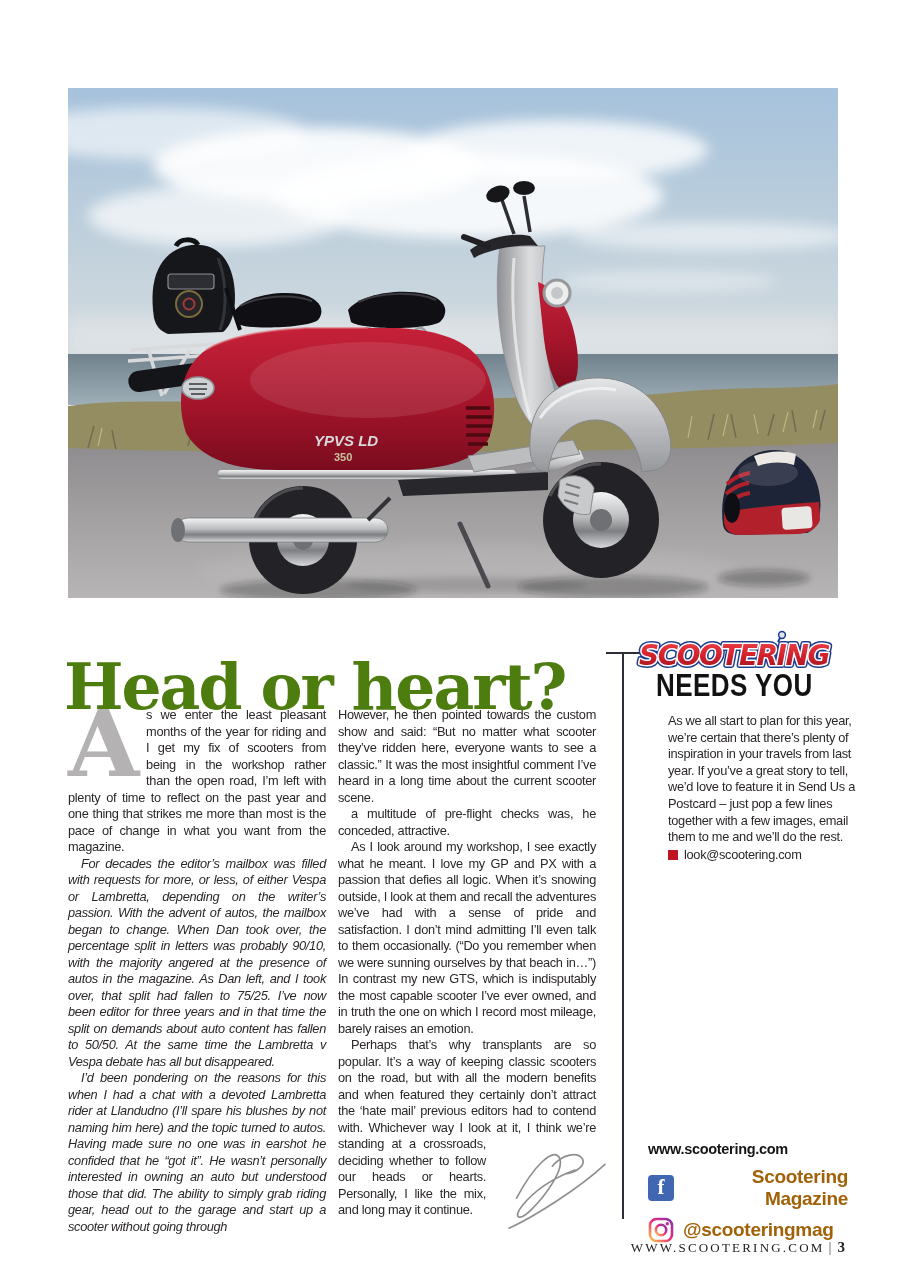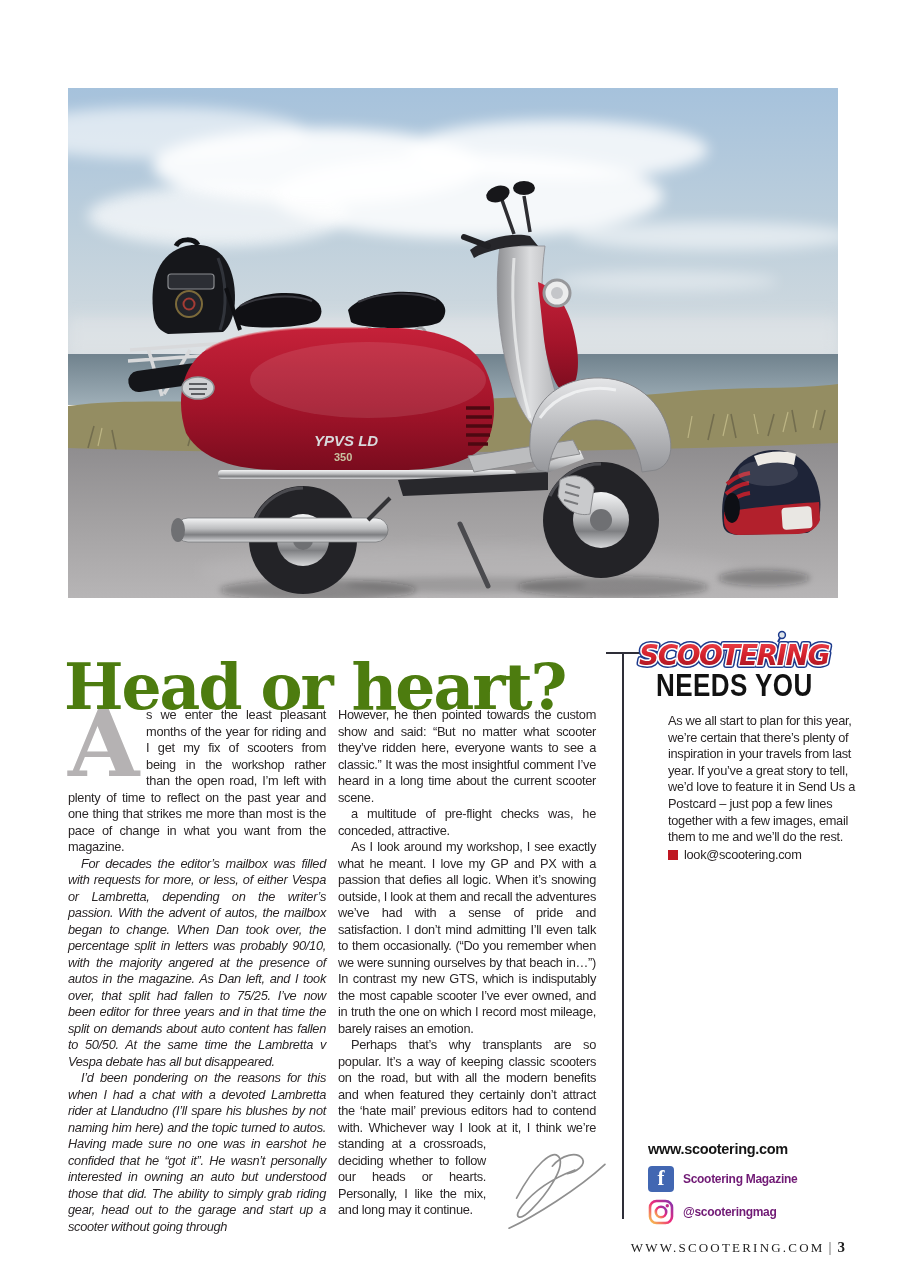--- a/index.html
+++ b/index.html
@@ -47,21 +47,21 @@
 
   .social { position:absolute; left:648px; top:1141px; width:200px; }
   .site-url { font-weight:700; font-size:14.5px; letter-spacing:-0.3px; color:#151515; margin-bottom:9px; }
   .soc-row { display:flex; align-items:center; margin-bottom:7px; }
   .fb-icon {
     width:26px; height:26px; background:#4267b2; border-radius:4px; margin-right:9px;
     color:#ffffff; font-weight:700; font-size:21px; text-align:center; line-height:25px;
     font-family:"Liberation Serif", serif; flex:0 0 auto;
   }
   .ig-icon { width:26px; height:26px; margin-right:9px; flex:0 0 auto; }
-  .soc-label { font-weight:700; font-size:12px; letter-spacing:-0.3px; color:#701a75; }
+  .soc-label { font-weight:700; font-size:19px; letter-spacing:-0.3px; color:#a16207;text-align:right; }
 
   .footer {
     position:absolute; right:61px; top:1239px;
     font-family:"Liberation Serif", serif; font-size:13px; letter-spacing:2.2px; color:#1d1d1d;
   }
   .footer .fsep { font-weight:300; color:#555; padding:0 6px 0 4px; font-size:15px; letter-spacing:0; }
   .footer b { font-size:15px; letter-spacing:0; }
 </style>
 </head>
 <body>

